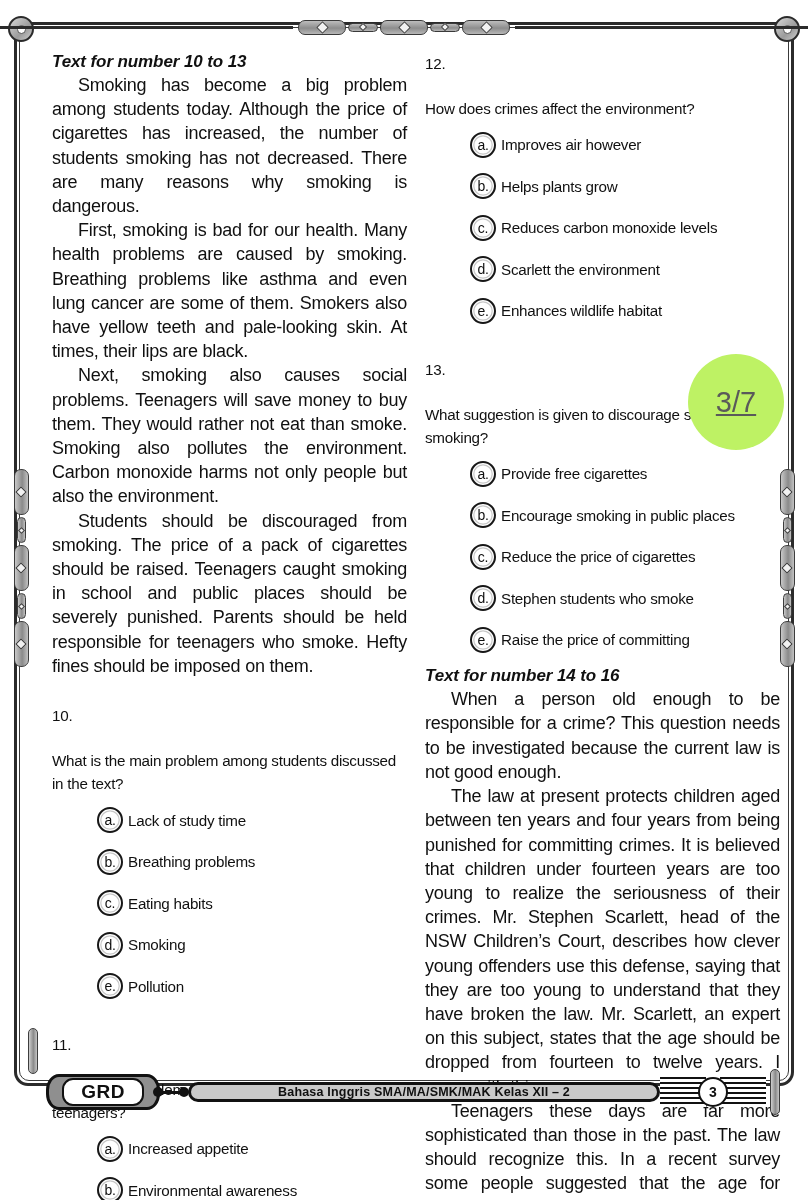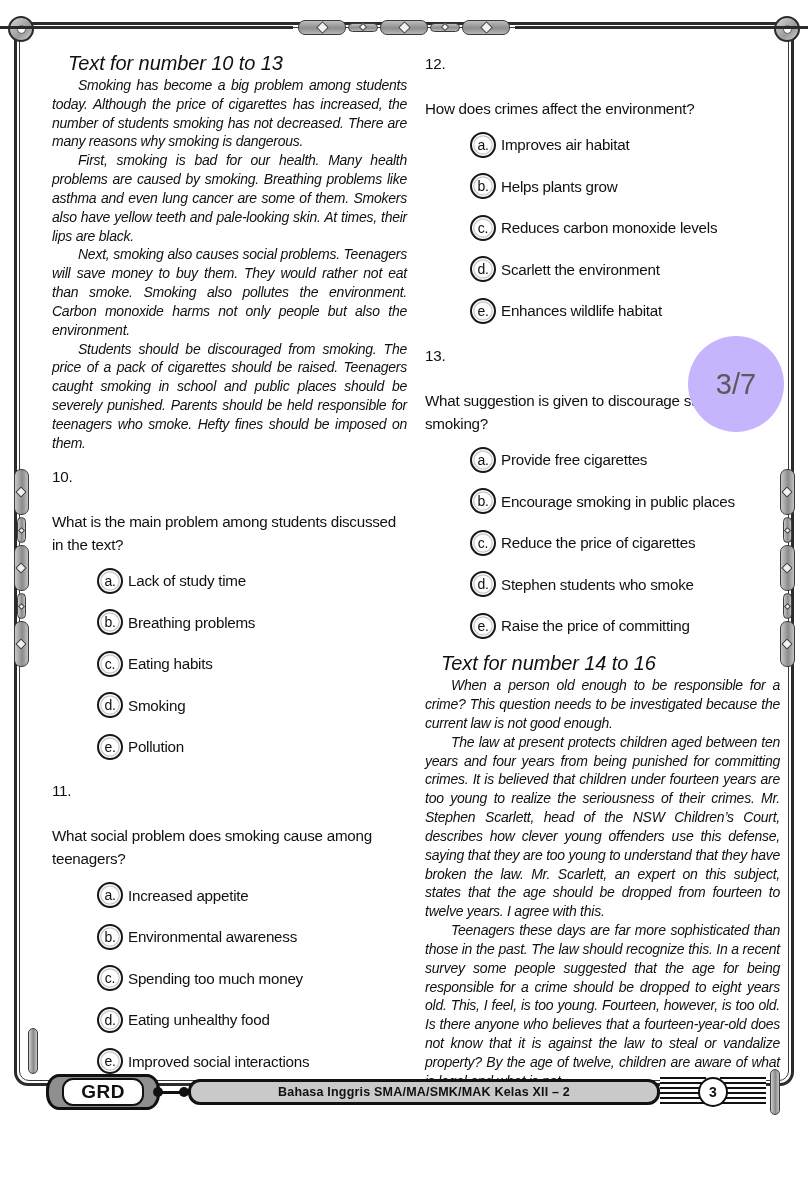--- a/index.html
+++ b/index.html
@@ -151,37 +151,37 @@
     width: 728px;
     height: 1040px;
     display: flex;
     gap: 18px;
   }
   .col { width: 355px; }
   .col-right { width: 355px; }
 
   .passage-head {
     font-style: italic;
-    font-size: 20px;
-    margin: 0 0 1px 16px;
+    font-size: 17px;
+    margin: 0 0 1px 0;
     letter-spacing: -0.1px;
+    font-weight: bold;
   }
   p.para {
     margin: 0;
-    font-size: 14px;
+    font-size: 18px;
     line-height: 1.345;
     text-align: justify;
     text-indent: 26px;
     letter-spacing: -0.25px;
     word-spacing: 0px;
-    font-style: italic;
-  }
-
-  
-  .q-block { margin-top: 12px; }
+  }
+
+  
+  .q-block { margin-top: 26px; }
   .q-head {
     display: flex;
     font-size: 15.2px;
     line-height: 1.52;
     letter-spacing: -0.25px;
     flex-direction: column;
   }
   .q-num { width: 45px; flex: 0 0 45px; }
   .q-text { flex: 1; }
 
@@ -209,31 +209,32 @@
     box-sizing: border-box;
     background: #fff;
     margin-right: 5px;
   }
   .opt-label { white-space: nowrap; }
 
   
   .page-badge {
     position: absolute;
     right: 10px;
-    top: 322px;
+    top: 340px;
     width: 96px;
     height: 96px;
     border-radius: 50%;
-    background: #c4b5fd;
+    background: #bef264;
     display: flex;
     align-items: center;
     justify-content: center;
     font-size: 29px;
     color: #5a5a5a;
     z-index: 6;
+    text-decoration: underline;
   }
 
   
   .footer {
     position: absolute;
     left: 14px;
     right: 14px;
     bottom: 44px;
     height: 40px;
     display: flex;
@@ -282,21 +283,21 @@
     top: -3.5px;
     width: 10px; height: 10px;
     border-radius: 50%;
     background: #111;
   }
   .dot-connector::before { left: -7px; }
   .dot-connector::after  { right: -7px; }
 
   .footer-title {
     flex: 1;
-    height: 26px;
+    height: 20px;
     background: #c9c9c9;
     border: 3px solid #111;
     border-radius: 12px;
     display: flex;
     align-items: center;
     justify-content: center;
     font-size: 12.5px;
     font-weight: bold;
     letter-spacing: 0.2px;
     box-sizing: border-box;
@@ -491,21 +492,21 @@
     <div class="col-right">
 
       <div class="q-block" style="margin-top:0">
         <div class="q-head">
           <span class="q-num">12.</span>
           <span class="q-text">How does crimes affect the environment?</span>
         </div>
         <div class="opt-list">
           <div class="opt">
             <span class="opt-circle">a.</span>
-            <span class="opt-label">Improves air habitat</span>
+            <span class="opt-label">Improves air however</span>
           </div>
           <div class="opt">
             <span class="opt-circle">b.</span>
             <span class="opt-label">Helps plants grow</span>
           </div>
           <div class="opt">
             <span class="opt-circle">c.</span>
             <span class="opt-label">Reduces carbon monoxide levels</span>
           </div>
           <div class="opt">

